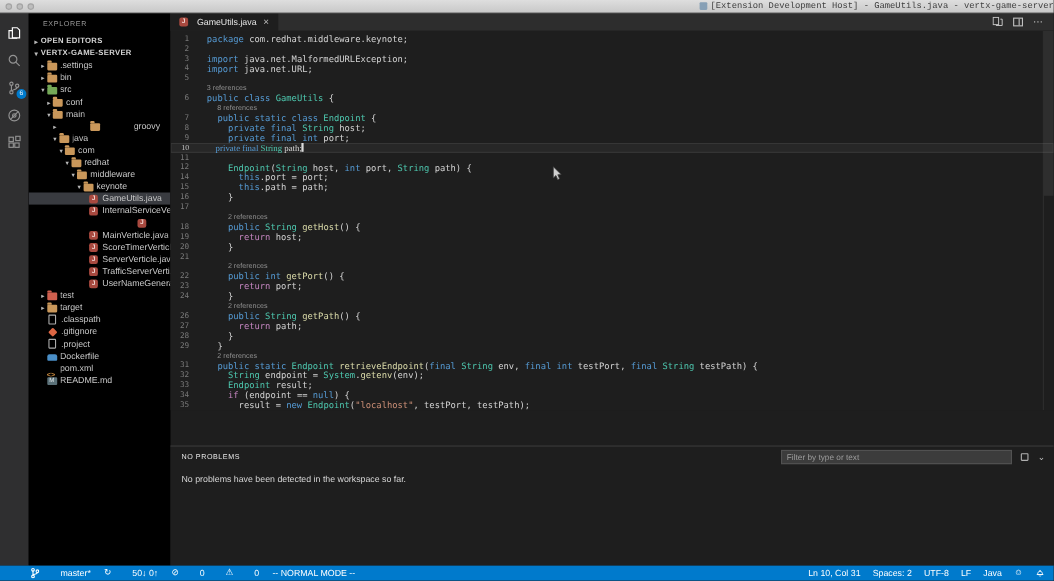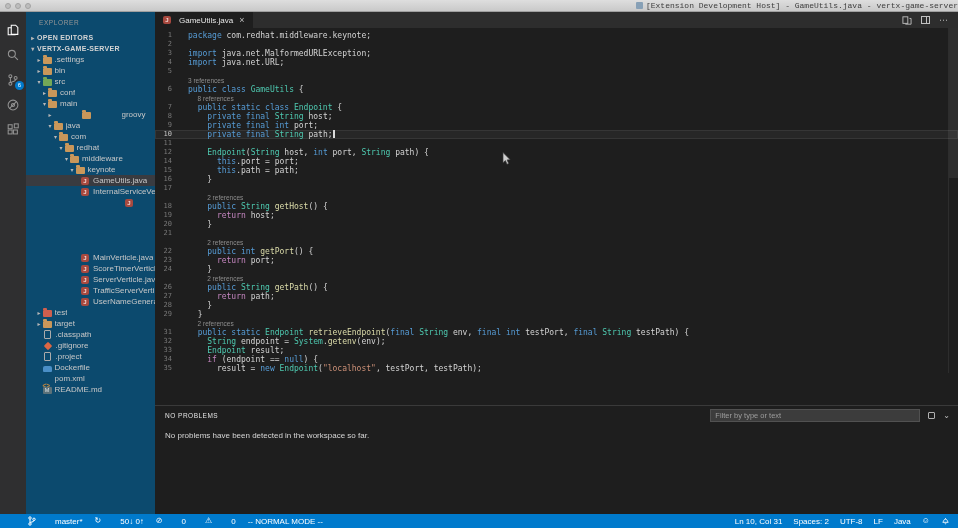--- a/index.html
+++ b/index.html
@@ -20,21 +20,21 @@
 
   
   .activitybar { width:26px; background:#2f2f30; display:flex; flex-direction:column; align-items:center; padding-top:5px; flex:none; }
   .act { width:26px; height:25px; display:flex; align-items:center; justify-content:center; position:relative; }
   .act svg { stroke:#929292; fill:none; stroke-width:1.2; }
   .act.active svg { stroke:#ffffff; }
   .badge { position:absolute; right:2px; bottom:2px; min-width:9px; height:9px; border-radius:50%;
            background:#007acc; color:#fff; font-size:6px; line-height:9px; text-align:center; }
 
   
-  .sidebar { width:129px; background:#0c4a6e; flex:none; color:#c8c8c8; overflow:hidden; }
+  .sidebar { width:129px; background:#000000; flex:none; color:#c8c8c8; overflow:hidden; }
   .sb-title { font-size:6.5px; letter-spacing:.6px; color:#969696; padding:7px 0 6px 13px; }
   .section { height:11px; display:flex; align-items:center; font-weight:bold; font-size:7px;
              letter-spacing:.3px; color:#d4d4d4; padding-left:3px; }
   .section .tw { width:8px; }
   .tw { width:7px; flex:none; font-size:6px; color:#b8b8b8; text-align:center; }
   .trow { height:11px; display:flex; align-items:center; }
   .trow.sel { background:#393b40; }
   .tl { white-space:nowrap; overflow:hidden; font-size:8px; }
   .ic { width:9px; height:9px; flex:none; margin-right:3px; position:relative; }
   .ic-folder,.ic-folder-src,.ic-folder-test { height:7px; margin-top:2px; border-radius:1px; background:#c9975a; }
@@ -59,21 +59,21 @@
   .tab-close { font-size:9px; color:#bdbdbd; margin-left:2px; line-height:8px; }
   .tab-actions { margin-left:auto; display:flex; align-items:center; gap:9px; padding-right:9px; color:#c0c0c0; }
   .split-icon { width:9px; height:8px; border:1px solid #c0c0c0; position:relative; display:inline-block; }
   .split-icon::after { content:""; position:absolute; left:3.5px; top:0; bottom:0; width:1px; background:#c0c0c0; }
   .more { font-size:9px; letter-spacing:1px; line-height:8px; }
 
   
   .editor { flex:1; position:relative; background:#1e1e1e; font-family:"DejaVu Sans Mono",monospace;
             font-size:8px; color:#d4d4d4; padding-top:3px; overflow:hidden; }
   .crow { display:flex; height:9px; line-height:9px; }
-  .crow.cur { background:rgba(255,255,255,.045); box-shadow:inset 0 0 0 1px rgba(255,255,255,.07); }
+  .crow.cur { background:rgba(255,255,255,.045); box-shadow:inset 0 0 0 1px rgba(255,255,255,.07);font-family:Liberation Serif, serif; }
   .num { width:17px; flex:none; text-align:right; color:#787878; font-size:7px; }
   .crow.cur .num { color:#c6c6c6; }
   .code { padding-left:16px; white-space:pre; }
   .lens { font-family:"Liberation Sans",sans-serif; font-size:6.5px; color:#8f8f8f; line-height:10px; }
   .kw { color:#569cd6; } .ctrl { color:#c586c0; } .ty { color:#4ec9b0; }
   .fn { color:#dcdcaa; } .str { color:#ce9178; } .pl { color:#d4d4d4; }
   .caret { display:inline-block; width:2px; height:8px; background:#dcdcdc; vertical-align:-1px; }
   .scrollbar { position:absolute; top:0; right:0; bottom:0; width:10px; border-left:1px solid rgba(255,255,255,.07); }
   .thumb { position:absolute; top:0; right:0; width:9px; height:150px; background:rgba(121,121,121,.18); }
 
@@ -229,21 +229,21 @@
         <div class="trow" style="padding-left: 48px;">
           <span class="tw"></span>
           <span class="ic ic-java"></span>
           <span class="tl">InternalServiceVer...</span>
         </div>
         <div class="trow" style="padding-left: 48px; gap: 44px;">
           <span class="tw"></span>
           <span class="ic ic-java"></span>
           <span class="tl">LogUtils.java</span>
         </div>
-        <div class="trow" style="padding-left: 48px; margin-top: 44px;">
+        <div class="trow" style="padding-left: 48px;">
           <span class="tw"></span>
           <span class="ic ic-java"></span>
           <span class="tl">MainVerticle.java</span>
         </div>
         <div class="trow" style="padding-left: 48px;">
           <span class="tw"></span>
           <span class="ic ic-java"></span>
           <span class="tl">ScoreTimerVerticl...</span>
         </div>
         <div class="trow" style="padding-left: 48px;">

